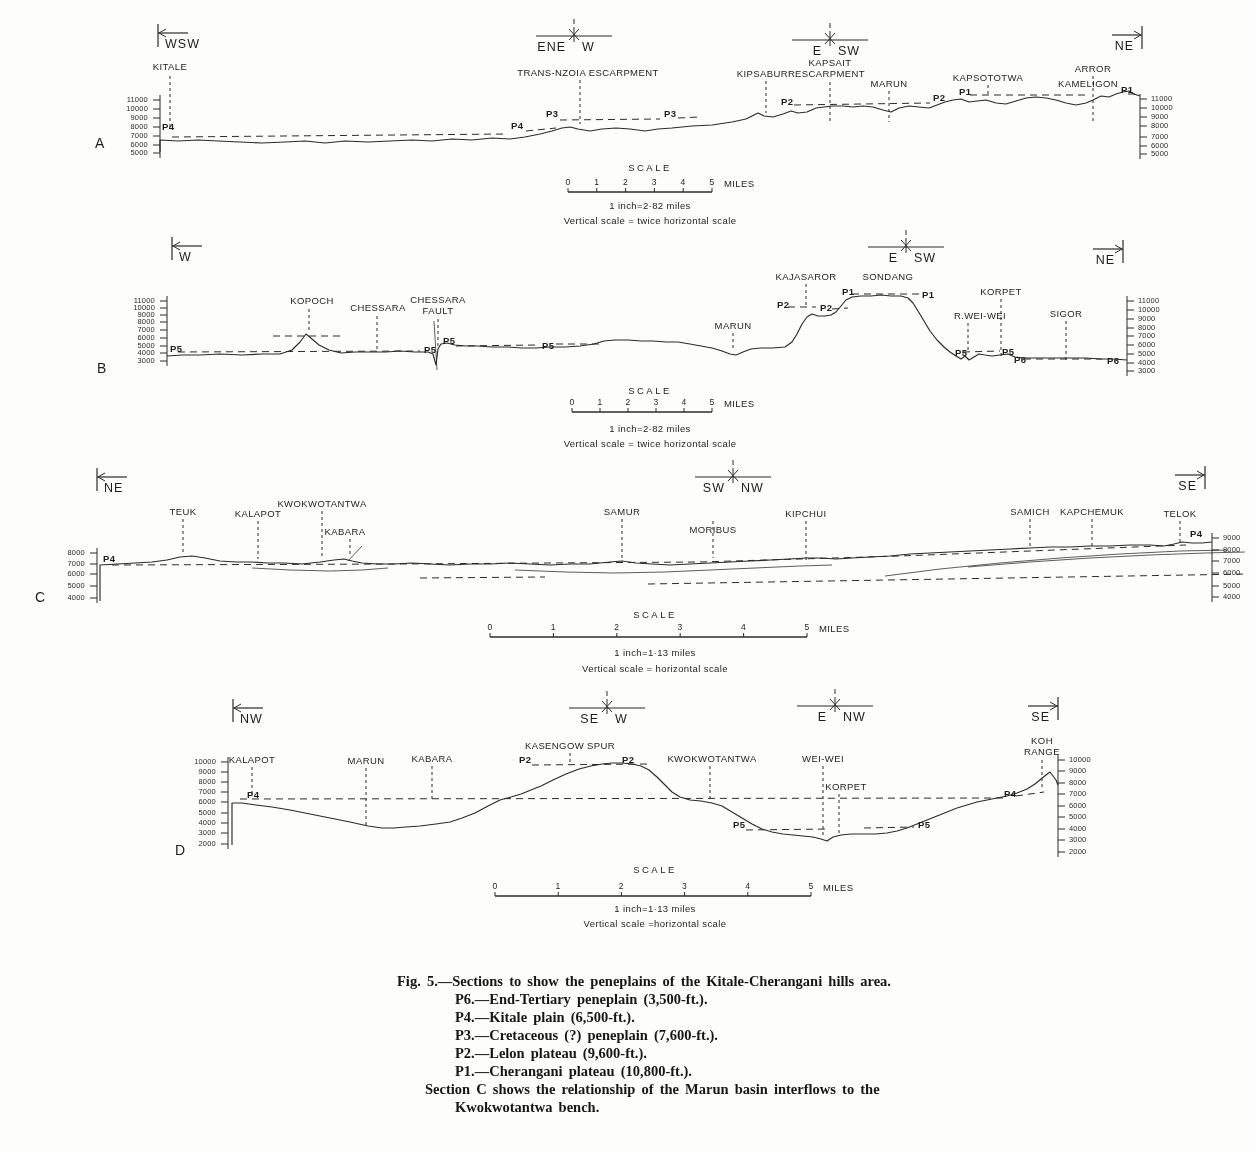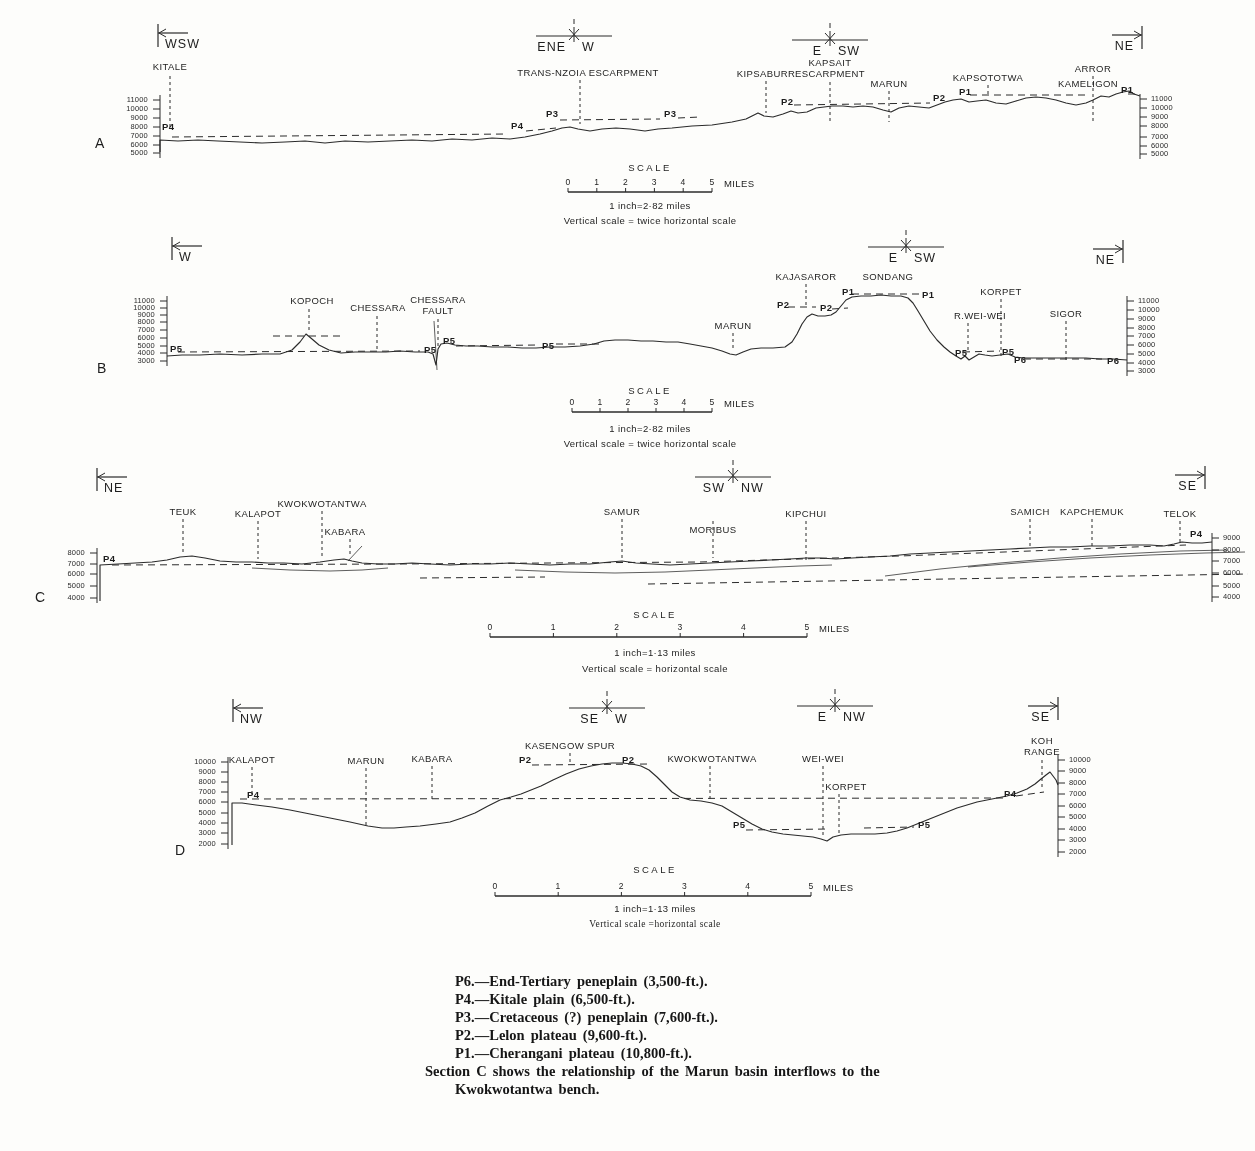--- a/index.html
+++ b/index.html
@@ -251,20 +251,21 @@
       <line x1="495" y1="896" x2="811" y2="896" stroke="#2b2b2b" stroke-width="1.4"></line>
       <line x1="495" y1="892" x2="495" y2="896" stroke="#2b2b2b" stroke-width="1"></line>
       <line x1="558.2" y1="892" x2="558.2" y2="896" stroke="#2b2b2b" stroke-width="1"></line>
       <line x1="621.4" y1="892" x2="621.4" y2="896" stroke="#2b2b2b" stroke-width="1"></line>
       <line x1="684.6" y1="892" x2="684.6" y2="896" stroke="#2b2b2b" stroke-width="1"></line>
       <line x1="747.8" y1="892" x2="747.8" y2="896" stroke="#2b2b2b" stroke-width="1"></line>
       <line x1="811" y1="892" x2="811" y2="896" stroke="#2b2b2b" stroke-width="1"></line>
     </svg>
 
   <div id="caption">
+    <div class="cap-title">Fig. 5.—Sections to show the peneplains of the Kitale-Cherangani hills area.</div>
     <div class="cap-item">P6.—End-Tertiary peneplain (3,500-ft.).</div>
     <div class="cap-item">P4.—Kitale plain (6,500-ft.).</div>
     <div class="cap-item">P3.—Cretaceous (?) peneplain (7,600-ft.).</div>
     <div class="cap-item">P2.—Lelon plateau (9,600-ft.).</div>
     <div class="cap-item">P1.—Cherangani plateau (10,800-ft.).</div>
     <div class="cap-note1">Section C shows the relationship of the Marun basin interflows to the</div>
     <div class="cap-note2">Kwokwotantwa bench.</div>
   </div>
 <div class="lbl sec-letter" style="left: 95px; top: 136px;">A</div>
     <div class="lbl dir" style="left: 165px; top: 37px;">WSW</div>
@@ -449,14 +450,14 @@
     <div class="lbl pmark" style="left: 1004px; top: 789px;">P4</div>
     <div class="lbl sc-title" style="left: 655px; top: 865px; transform: translateX(-50%);">SCALE</div>
     <div class="lbl sc-num" style="left: 495px; top: 882px; transform: translateX(-50%);">0</div>
     <div class="lbl sc-num" style="left: 558.2px; top: 882px; transform: translateX(-50%);">1</div>
     <div class="lbl sc-num" style="left: 621.4px; top: 882px; transform: translateX(-50%);">2</div>
     <div class="lbl sc-num" style="left: 684.6px; top: 882px; transform: translateX(-50%);">3</div>
     <div class="lbl sc-num" style="left: 747.8px; top: 882px; transform: translateX(-50%);">4</div>
     <div class="lbl sc-num" style="left: 811px; top: 882px; transform: translateX(-50%);">5</div>
     <div class="lbl" style="left: 823px; top: 883px;">MILES</div>
     <div class="lbl" style="left: 655px; top: 904px; transform: translateX(-50%);">1 inch=1·13 miles</div>
-    <div class="lbl" style="left: 655px; top: 919px; transform: translateX(-50%); font-family: Liberation Serif, serif;">Vertical scale =horizontal  scale</div>
+    <div class="lbl" style="left: 655px; top: 919px; transform: translateX(-50%);">Vertical scale =horizontal  scale</div>
   </div>
 
 </body></html>

